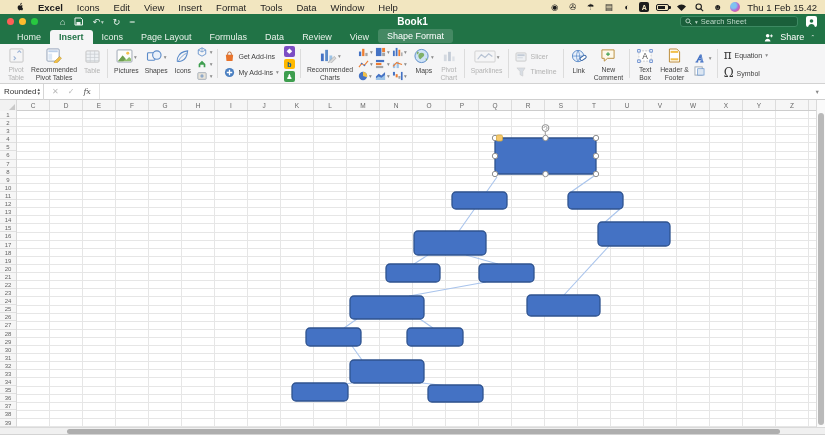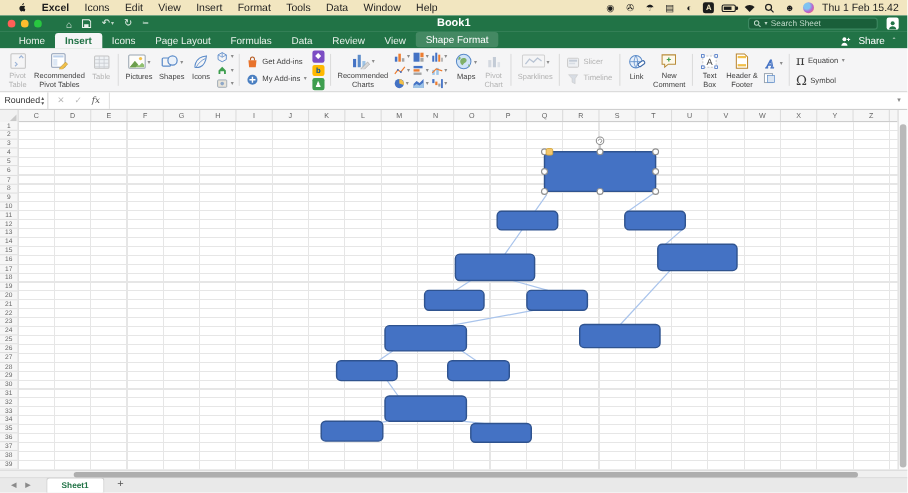--- a/index.html
+++ b/index.html
@@ -704,22 +704,14 @@
       <circle cx="596" cy="156" r="2.7" fill="#FFFFFF" stroke="#8F8F8F" stroke-width="1"></circle>
       <circle cx="495" cy="174" r="2.7" fill="#FFFFFF" stroke="#8F8F8F" stroke-width="1"></circle>
       <circle cx="545.5" cy="174" r="2.7" fill="#FFFFFF" stroke="#8F8F8F" stroke-width="1"></circle>
       <circle cx="596" cy="174" r="2.7" fill="#FFFFFF" stroke="#8F8F8F" stroke-width="1"></circle>
       <rect x="496.5" y="135" width="6" height="6" rx="1.5" fill="#F5C86E" stroke="#d6a93c" stroke-width="0.8"></rect>
     </svg>
 
   <div class="hscroll">
     <div class="hthumb" style="left:67px;width:713px;"></div>
   </div>
-  <div class="sheetbar">
-    <span class="snav">
-      <span>◀</span>
-      <span>▶</span>
-    </span>
-    <span class="stab">Sheet1</span>
-    <span class="saddwrap">+</span>
-  </div>
 
 </div>
 
 </body></html>

